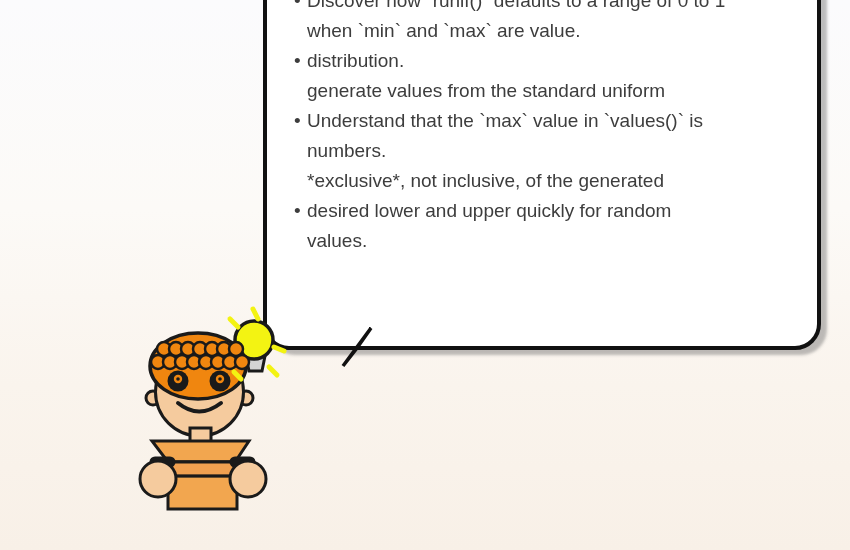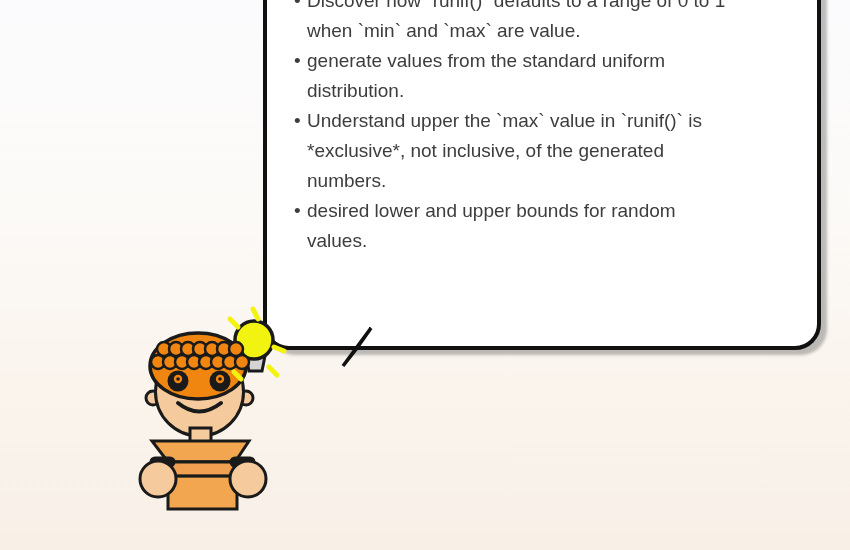--- a/index.html
+++ b/index.html
@@ -49,36 +49,36 @@
         <li>
           <span class="dot">•</span>
           <div class="lines">
             <div>Discover how `runif()` defaults to a range of 0 to 1</div>
             <div>when `min` and `max` are value.</div>
           </div>
         </li>
         <li>
           <span class="dot">•</span>
           <div class="lines">
+            <div>distribution.</div>
             <div>generate values from the standard uniform</div>
-            <div>distribution.</div>
           </div>
         </li>
         <li>
           <span class="dot">•</span>
           <div class="lines">
-            <div>Understand upper the `max` value in `runif()` is</div>
+            <div>Understand that the `max` value in `values()` is</div>
+            <div>numbers.</div>
             <div>*exclusive*, not inclusive, of the generated</div>
-            <div>numbers.</div>
           </div>
         </li>
         <li>
           <span class="dot">•</span>
           <div class="lines">
-            <div>desired lower and upper bounds for random</div>
+            <div>desired lower and upper quickly for random</div>
             <div>values.</div>
           </div>
         </li>
       </ul>
   </div>
 
   <svg class="overlay-svg" width="850" height="550" viewBox="0 0 850 550">
 
     <polygon points="371,328 343,366 357,348" fill="var(--bubble_fill)" stroke="var(--bubble_border)" stroke-width="3.5"></polygon>
 

